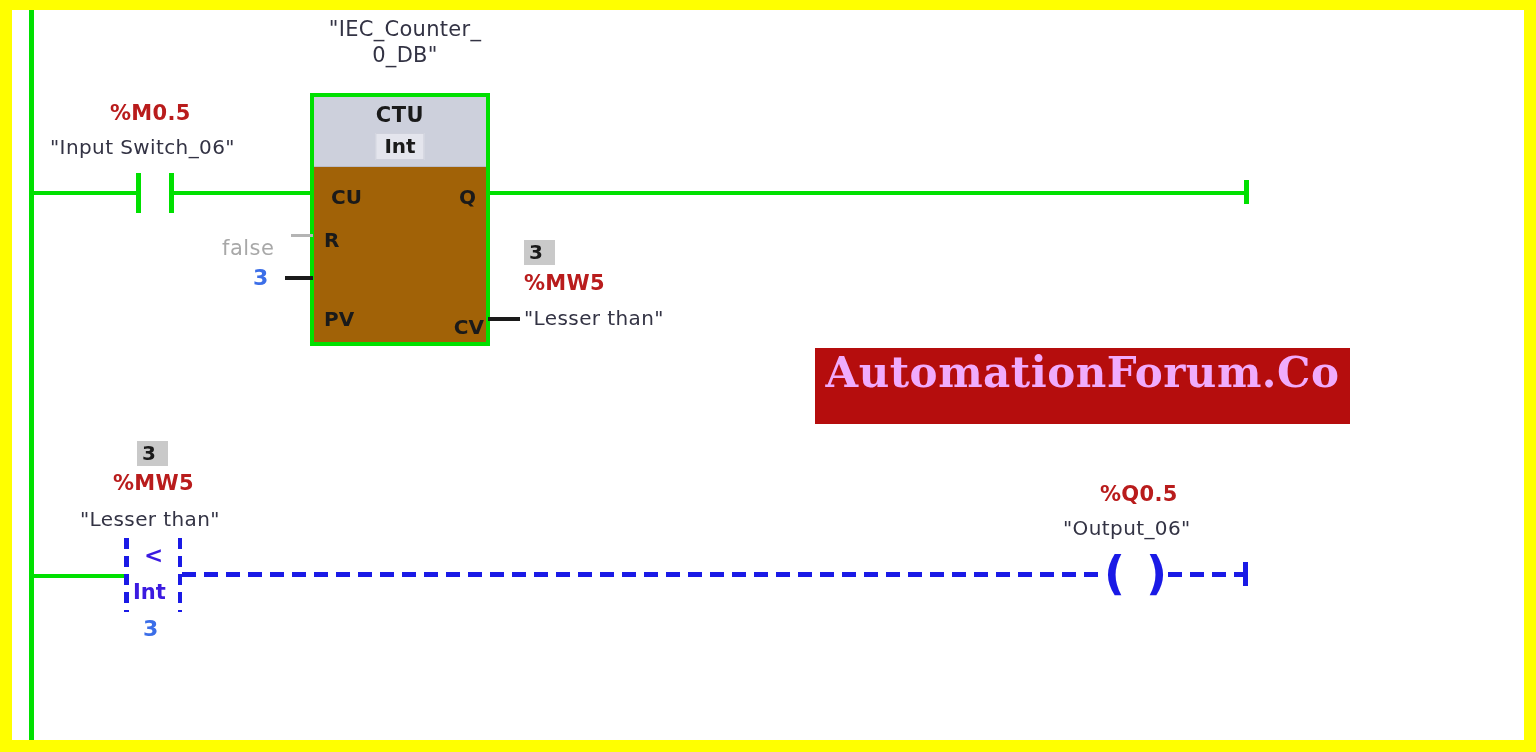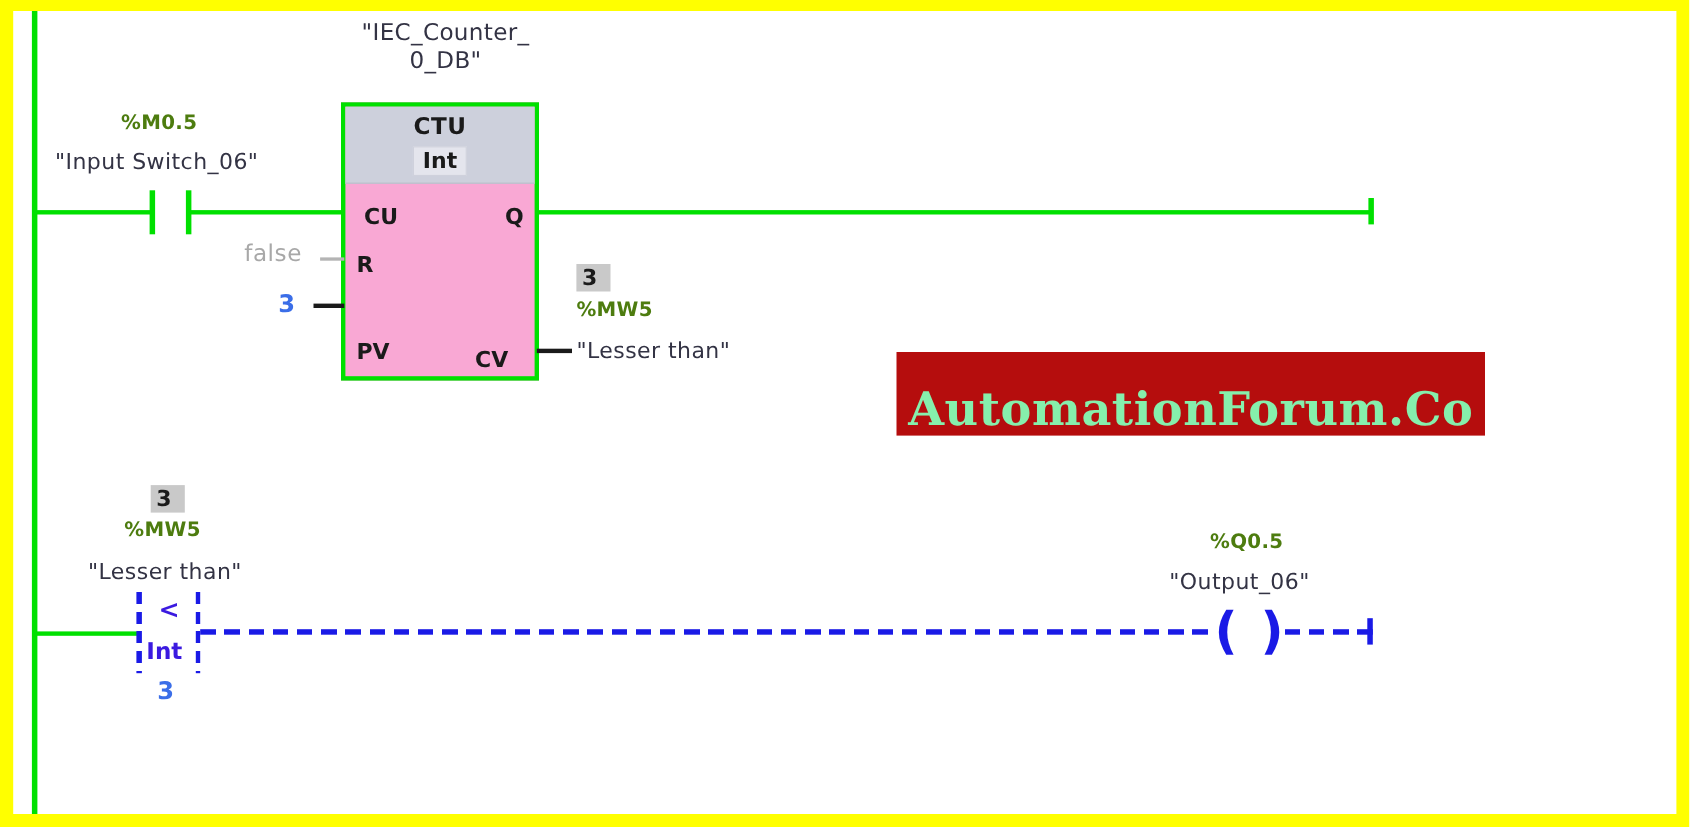--- a/index.html
+++ b/index.html
@@ -88,23 +88,23 @@
     width: 5px;
     background: #00e000;
   }
   
   .lbl {
     position: absolute;
     white-space: nowrap;
     line-height: 1;
   }
   .addr {
-    color: #4d7c0f;
-    font-weight: bold;
-    font-size: 18px;
+    color: #b91c1c;
+    font-weight: bold;
+    font-size: 21px;
     letter-spacing: .3px;
   }
   .sym {
     color: #333344;
     font-size: 20px;
     letter-spacing: .4px;
   }
   .valbox {
     position: absolute;
     background: #c9c9c9;
@@ -120,21 +120,21 @@
     font-weight: bold;
   }
   .graytxt {
     color: #a8a8a8;
     font-size: 21px;
     letter-spacing: .5px;
   }
   
   .fb {
     position: absolute;
-    background: #f9a8d4;
+    background: #a16207;
     border: 4px solid #00e000;
     box-sizing: border-box;
   }
   .fb-head {
     position: absolute;
     left: 0; right: 0; top: 0;
     height: 69px;
     background: #cdd0dc;
     border-bottom: 1px solid #b9bcc9;
   }
@@ -200,28 +200,29 @@
     position: absolute;
     color: #1a1ae6;
     font-size: 46px;
     font-weight: bold;
     line-height: 1;
   }
   
   .watermark {
     position: absolute;
     background: #b50d0d;
-    color: #86efac;
+    color: #f0abfc;
     font-family: "DejaVu Serif", "Liberation Serif", serif;
     font-weight: bold;
     font-size: 42px;
     letter-spacing: .5px;
     display: flex;
-    align-items: flex-end;
+    align-items: flex-start;
     justify-content: center;
+    margin-top: 28px;
   }
 </style>
 </head>
 <body>
 
 <div id="canvas">
 
   <div class="inner-white"></div>
 
   <div class="rail" style="left:29px; top:10px; width:5px; height:730px;"></div>
@@ -243,24 +244,24 @@
   <div class="fb" style="left:310px; top:93px; width:180px; height:253px;">
     <div class="fb-head"></div>
     <div class="fb-title">CTU</div>
     <div class="fb-type">Int</div>
 
     <div class="pin" style="left:17px; top:88px;">CU</div>
     <div class="pin" style="left:10px; top:131px;">R</div>
     <div class="pin" style="left:10px; top:174px;margin-top:36px;">PV</div>
 
     <div class="pin pin-r" style="right:10px; top:88px;">Q</div>
-    <div class="pin pin-r" style="right:24px; top:218px;">CV</div>
+    <div class="pin pin-r" style="right:2px; top:218px;">CV</div>
   </div>
 
-  <div class="lbl graytxt" style="left:222px; top:220px;">false</div>
+  <div class="lbl graytxt" style="left:222px; top:238px;">false</div>
   <div class="graywire" style="left:291px; top:234px; width:22px;"></div>
 
   <div class="lbl bluenum" style="left:253px; top:267px;">3</div>
   <div class="bwire" style="left:285px; top:276px; width:28px;"></div>
 
   <div class="gwire" style="left:488px; top:191px; width:760px;"></div>
   <div class="greentick" style="left:1244px; top:180px; height:24px;"></div>
 
   <div class="bwire" style="left:488px; top:317px; width:32px;"></div>
 

